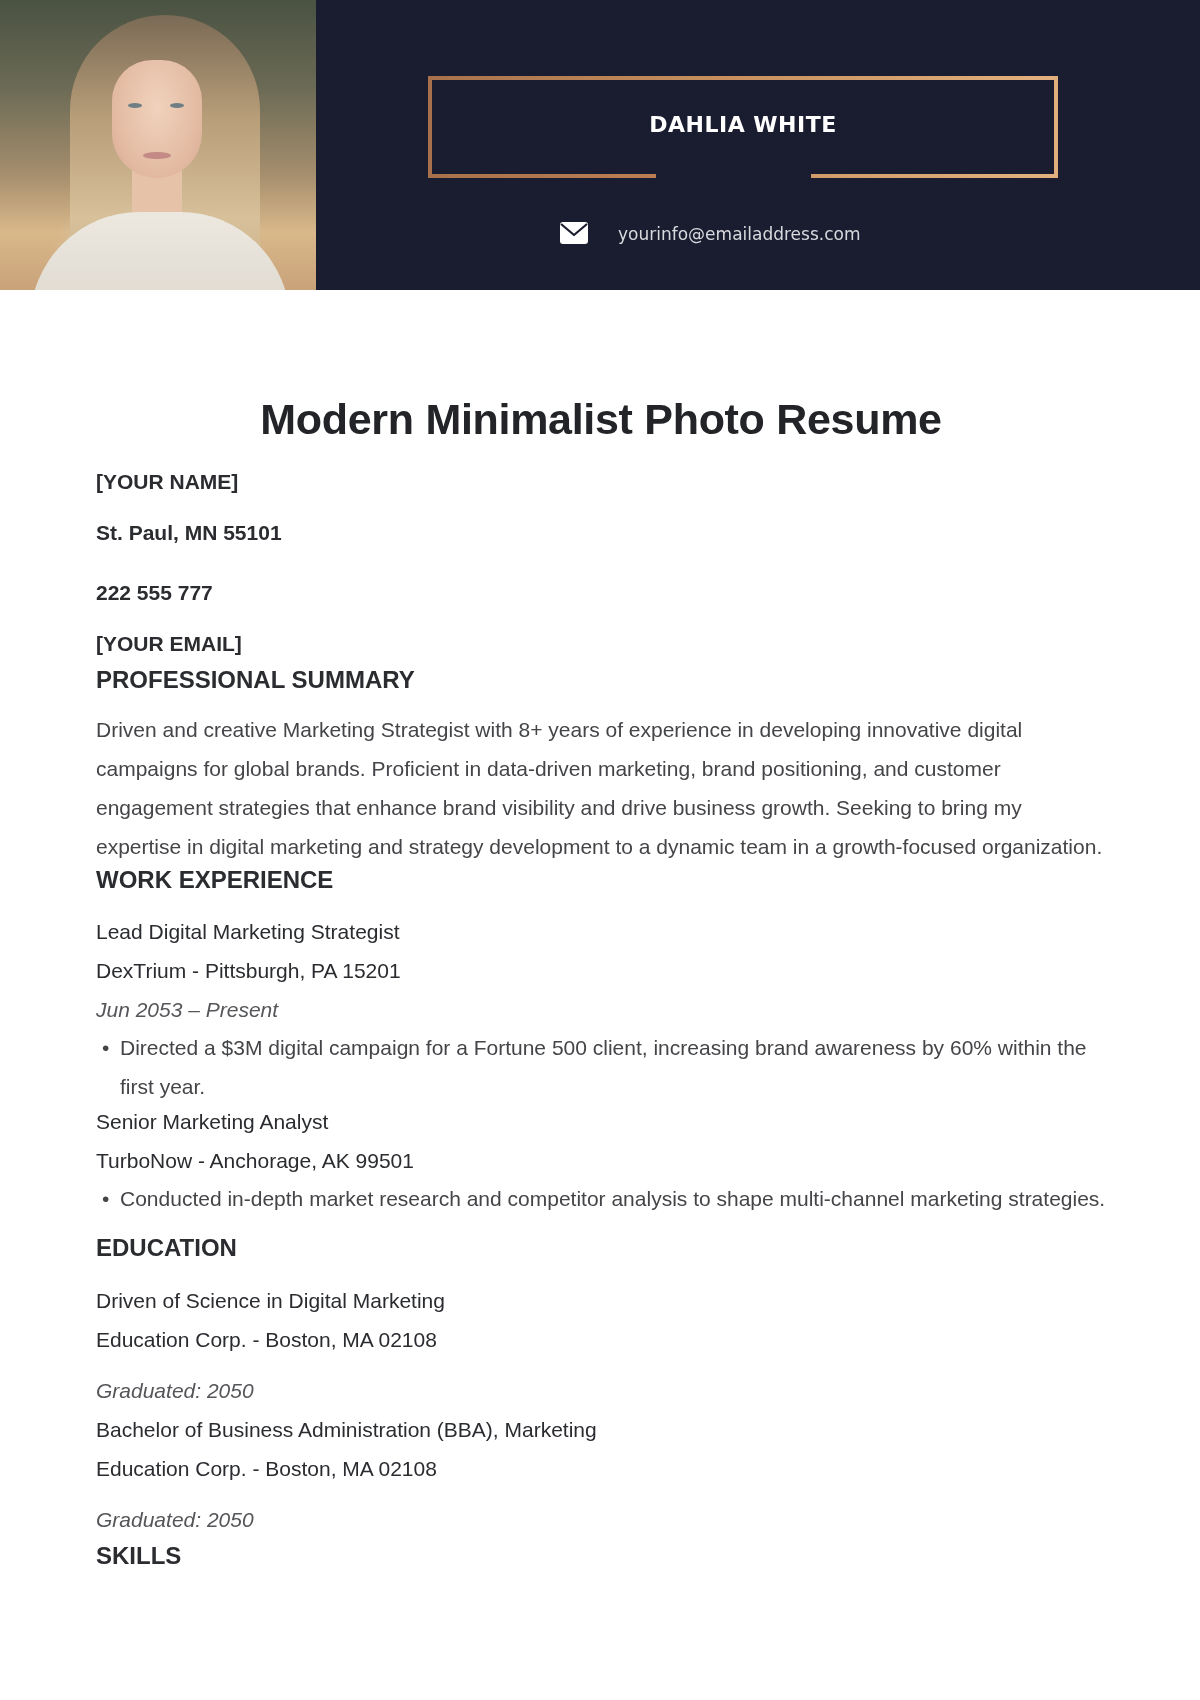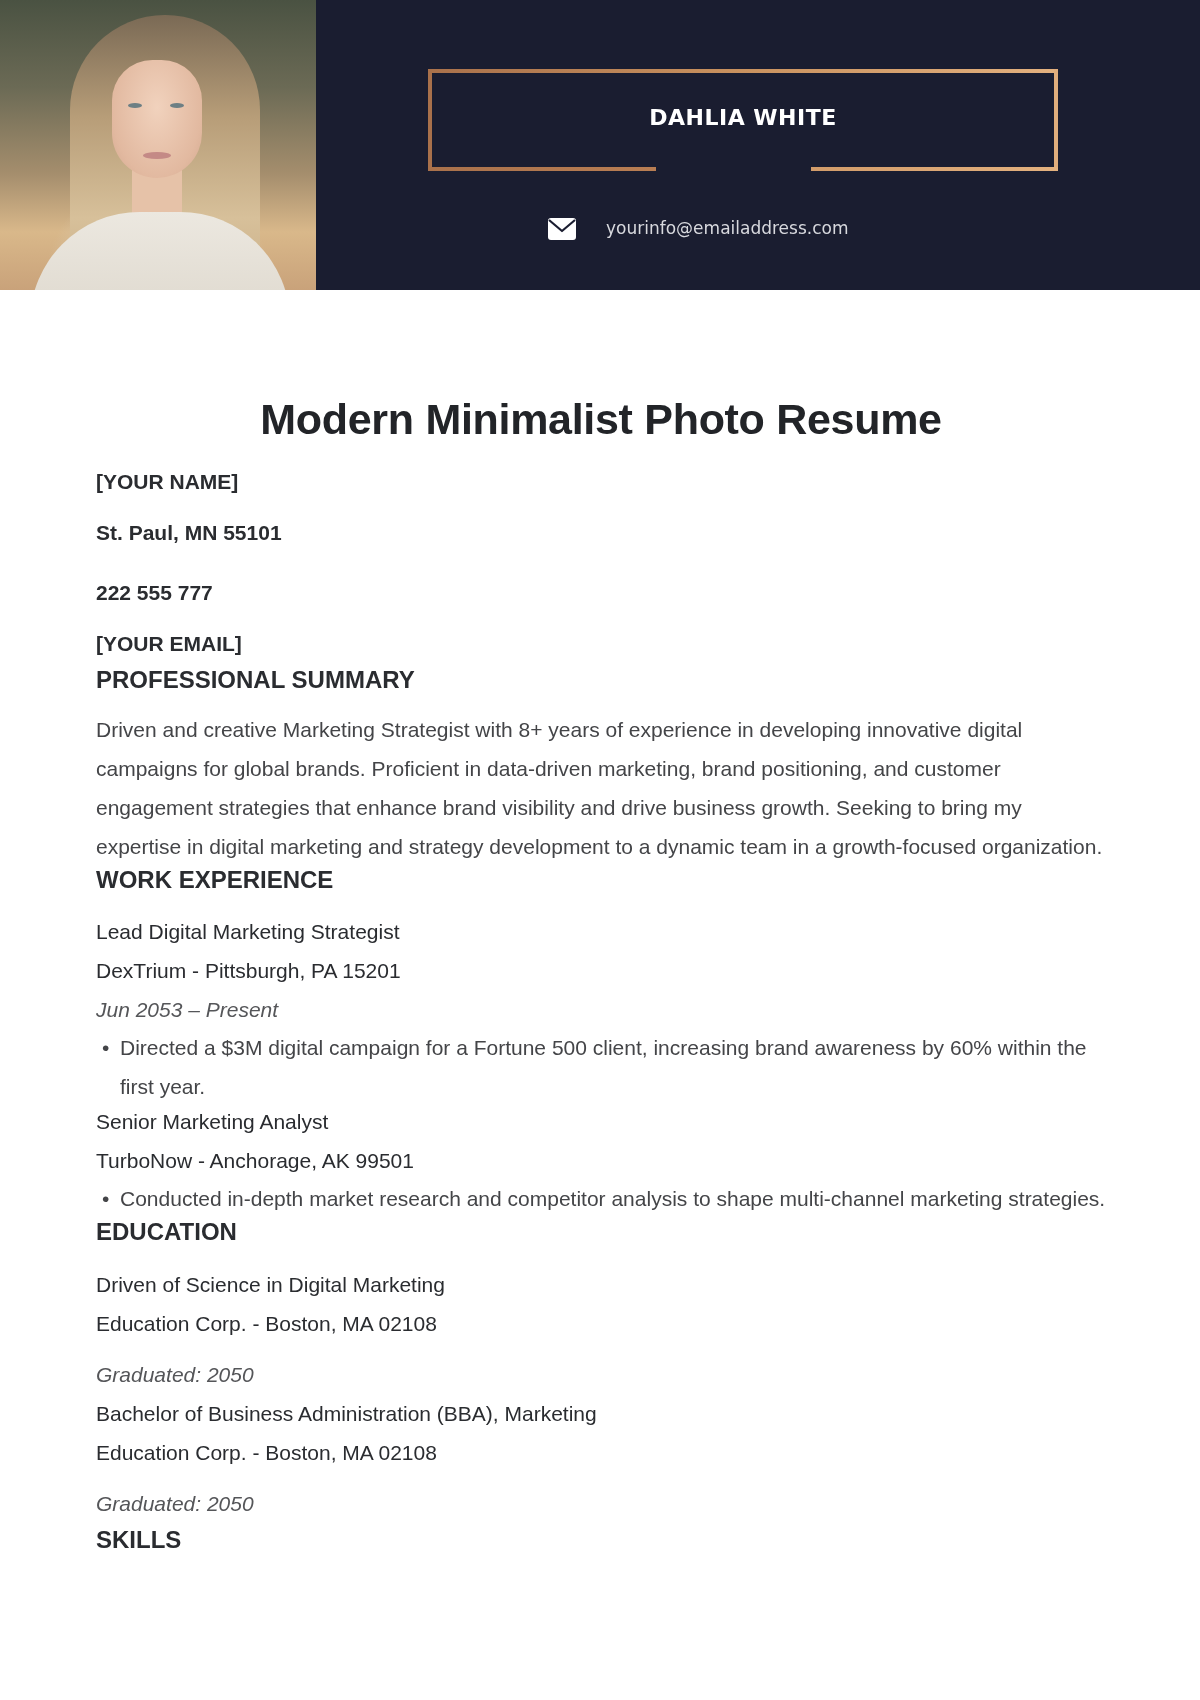--- a/index.html
+++ b/index.html
@@ -15,31 +15,31 @@
                  background: linear-gradient(180deg, #7a6a55 0%, #b79d78 35%, #d7c09a 70%, #c7ab84 100%); }
   .photo .face { position: absolute; left: 112px; top: 60px; width: 90px; height: 118px; border-radius: 45px 45px 50px 50px;
                  background: radial-gradient(ellipse at 50% 40%, #f1d2bd 0%, #e2b9a0 70%, #d2a88e 100%); }
   .photo .eye { position: absolute; top: 103px; width: 14px; height: 5px; border-radius: 50%; background: #6d7f84; }
   .photo .eye.l { left: 128px; } .photo .eye.r { left: 170px; }
   .photo .lips { position: absolute; left: 143px; top: 152px; width: 28px; height: 7px; border-radius: 50%; background: #c48a86; }
   .photo .neck { position: absolute; left: 132px; top: 170px; width: 50px; height: 50px; background: #e6c2a8; }
   .photo .sweater { position: absolute; left: 30px; top: 212px; width: 260px; height: 120px; border-radius: 110px 110px 0 0;
                     background: linear-gradient(180deg, #ece8e0 0%, #ddd7cc 100%); }
 
-  .name-frame { position: absolute; left: 428px; top: 69px; width: 630px; height: 102px; }
+  .name-frame { position: absolute; left: 428px; top: 76px; width: 630px; height: 102px; }
   .frame-line { position: absolute; background: linear-gradient(90deg, #a9714b 0%, #c9925f 50%, #e3b17f 100%); }
   .frame-top { left: 0; top: 0; width: 630px; height: 4px; }
   .frame-left { left: 0; top: 0; width: 4px; height: 102px; background: #a9714b; }
   .frame-right { right: 0; top: 0; width: 4px; height: 102px; background: #e0ad7c; }
   .frame-bottom-left { left: 0; bottom: 0; width: 228px; height: 4px; background: linear-gradient(90deg, #a9714b, #b97e53); }
   .frame-bottom-right { left: 383px; bottom: 0; width: 247px; height: 4px; background: linear-gradient(90deg, #d29c6a, #e3b17f); }
   .header-name { position: absolute; left: 0; top: 36px; width: 630px; text-align: center; color: #ffffff;
                  font-family: "DejaVu Sans", sans-serif; font-weight: bold; font-size: 22px; letter-spacing: 0.5px; }
 
-  .contact { position: absolute; left: 548px; top: 218px; height: 26px; display: flex; align-items: flex-start; }
+  .contact { position: absolute; left: 560px; top: 218px; height: 26px; display: flex; align-items: flex-end; }
   .mail-icon { width: 28px; height: 22px; display: inline-block; }
   .contact-email { margin-left: 30px; color: #d8d9de; font-family: "DejaVu Sans", sans-serif; font-size: 17px; }
 
   
   .doc { position: absolute; left: 96px; top: 390px; width: 1010px; }
   .doc-title { margin: 0; text-align: center; font-size: 43px; font-weight: bold; color: #222428; width: 1010px;
                line-height: 58px; letter-spacing: -0.3px; }
   .info-line { font-size: 21px; font-weight: bold; color: #2a2c30; line-height: 24px; margin: 0; }
   .section-heading { font-size: 24px; font-weight: bold; color: #2a2c30; line-height: 28px; margin: 0; }
   .para { font-size: 21px; color: #444548; line-height: 39px; margin: 0; }
@@ -106,21 +106,21 @@
   </div>
 
   <div>
     <p class="job-title" style="margin-top:4px;">Senior Marketing Analyst</p>
     <p class="job-company" style="margin-top:15px;">TurboNow - Anchorage, AK 99501</p>
     <ul class="bullets" style="margin-top:6px;">
       <li class="bullet">Conducted in-depth market research and competitor analysis to shape multi-channel marketing strategies.</li>
     </ul>
   </div>
 
-  <h2 class="section-heading" style="margin-top:0px;">EDUCATION</h2>
+  <h2 class="section-heading" style="margin-top:16px;">EDUCATION</h2>
 
   <div>
     <p class="job-title" style="margin-top:27px;">Driven of Science in Digital Marketing</p>
     <p class="job-company" style="margin-top:15px;">Education Corp. - Boston, MA 02108</p>
     <p class="dates" style="margin-top:27px;">Graduated: 2050</p>
   </div>
 
   <div>
     <p class="job-title" style="margin-top:15px;">Bachelor of Business Administration (BBA), Marketing</p>
     <p class="job-company" style="margin-top:15px;">Education Corp. - Boston, MA 02108</p>

